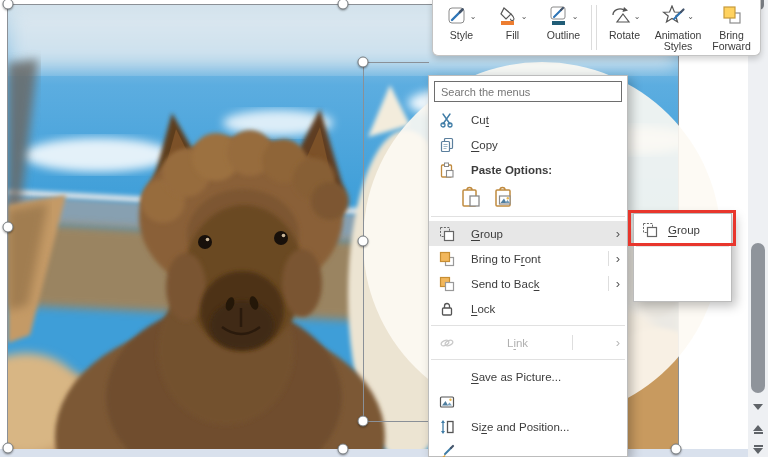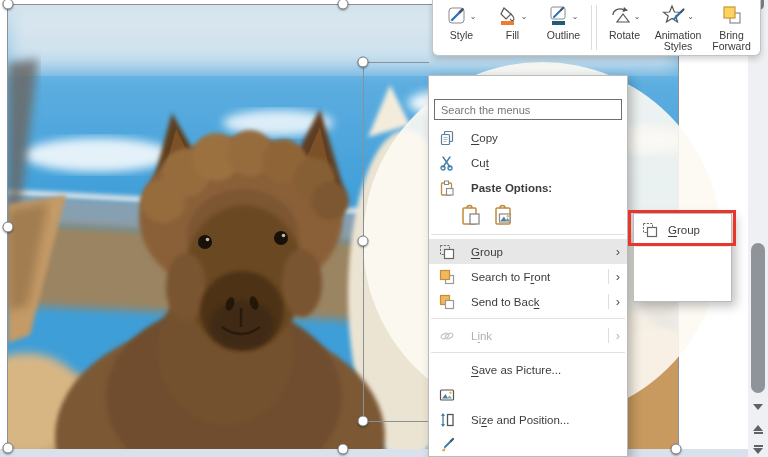--- a/index.html
+++ b/index.html
@@ -37,31 +37,31 @@
                 box-shadow:0 3px 6px rgba(0,0,0,.18);z-index:25;display:flex;align-items:stretch;
                 padding:2px 3px;box-sizing:border-box;}
   .tb{flex:1;display:flex;flex-direction:column;align-items:center;padding-top:2px;
       font-size:10.5px;color:#3b3b3b;line-height:1.1;text-align:center;border-radius:3px;}
   .tb .ticon{height:26px;display:flex;align-items:center;}
   .chev{font-size:8px;color:#555;margin-left:1px;}
   .tdiv{width:1px;background:#dcdcdc;margin:3px 2px;}
   
   .menu{position:absolute;left:428px;top:75px;width:200px;height:382px;background:#fff;
         border:1px solid #bcbcbc;box-shadow:4px 4px 10px rgba(0,0,0,.25);z-index:30;
-        font-size:11.5px;color:#3c3c3c;box-sizing:border-box;padding-top:23px;}
+        font-size:11.5px;color:#3c3c3c;box-sizing:border-box;padding-top:5px;}
   .search{display:block;width:188px;height:21px;margin:0 auto 5px;border:1px solid #6e6e6e;
           padding:0 6px;font-family:"Liberation Sans",sans-serif;font-size:11px;color:#444;
           box-sizing:border-box;outline:none;}
   .search::placeholder{color:#767676;}
   .mi{height:25px;display:flex;align-items:center;padding:0 7px 0 8px;}
   .mi .ic{width:20px;display:flex;justify-content:center;align-items:center;}
   .mi .lbl{margin-left:14px;flex:1;white-space:nowrap;}
   .mi.hl{background:#e7e7e7;}
   .mi.bold .lbl{font-weight:bold;}
-  .mi.disabled{color:#b0b0b0;}
+  .mi.disabled{color:#b0b0b0;gap:36px;}
   .mi.disabled .ic svg{opacity:.45;}
   .arrow-gl{color:#555;font-size:13px;line-height:1;}
   .mi.disabled .arrow-gl{color:#b8b8b8;}
   .vdiv{width:1px;height:15px;background:#dedede;margin-right:7px;}
   .sep{height:1px;background:#e1e1e1;margin:4px 2px;}
   .paste-row{height:30px;display:flex;align-items:center;gap:9px;padding-left:30px;}
   .paste-btn{width:24px;height:24px;display:flex;align-items:center;justify-content:center;border-radius:2px;}
   
   .submenu{position:absolute;left:633px;top:213px;width:99px;height:89px;background:#fff;
            border:1px solid #bcbcbc;box-shadow:4px 4px 10px rgba(0,0,0,.25);z-index:35;
@@ -266,37 +266,37 @@
     <span style="width:50px">Bring Forward</span>
   </div>
 </div>
 
 <div class="menu">
   <input class="search" type="text" placeholder="Search the menus" style="">
 
   <div class="mi">
     <span class="ic">
         <svg width="16" height="16" viewBox="0 0 16 16">
+          <path d="M4,2 L11,12 M11,2 L4,12" stroke="#3f7ca6" stroke-width="1.4" stroke-linecap="round"></path>
+          <circle cx="4" cy="13" r="2" fill="none" stroke="#3f7ca6" stroke-width="1.3"></circle>
+          <circle cx="11" cy="13" r="2" fill="none" stroke="#3f7ca6" stroke-width="1.3"></circle>
+        </svg>
+      </span>
+    <span class="lbl"><span>Cu</span><u>t</u><span></span></span>
+  </div>
+
+  <div class="mi">
+    <span class="ic">
+        <svg width="16" height="16" viewBox="0 0 16 16">
           <rect x="5.5" y="1.5" width="8" height="10" rx="1" fill="#fff" stroke="#5b7f9d" stroke-width="1.2"></rect>
           <rect x="2.5" y="4.5" width="8" height="10" rx="1" fill="#fff" stroke="#5b7f9d" stroke-width="1.2"></rect>
           <path d="M4.5,7.5 h4 M4.5,9.5 h4 M4.5,11.5 h3" stroke="#9db6c8" stroke-width="1"></path>
         </svg>
       </span>
     <span class="lbl"><span></span><u>C</u><span>opy</span></span>
-  </div>
-
-  <div class="mi">
-    <span class="ic">
-        <svg width="16" height="16" viewBox="0 0 16 16">
-          <path d="M4,2 L11,12 M11,2 L4,12" stroke="#3f7ca6" stroke-width="1.4" stroke-linecap="round"></path>
-          <circle cx="4" cy="13" r="2" fill="none" stroke="#3f7ca6" stroke-width="1.3"></circle>
-          <circle cx="11" cy="13" r="2" fill="none" stroke="#3f7ca6" stroke-width="1.3"></circle>
-        </svg>
-      </span>
-    <span class="lbl"><span>Cu</span><u>t</u><span></span></span>
   </div>
 
   <div class="mi bold">
     <span class="ic">
         <svg width="16" height="16" viewBox="0 0 16 16">
           <rect x="2.5" y="3" width="10" height="12" rx="1" fill="#fff" stroke="#c08a3e" stroke-width="1.3"></rect>
           <rect x="5.5" y="1" width="4" height="3.5" fill="#fff" stroke="#8a8a8a" stroke-width="1"></rect>
           <rect x="7.5" y="8.5" width="6.5" height="6.5" fill="#fff" stroke="#8a8a8a" stroke-width="1.1"></rect>
         </svg>
       </span>
@@ -336,37 +336,46 @@
     <span class="arrow-gl">›</span>
   </div>
 
   <div class="mi">
     <span class="ic">
         <svg width="16" height="16" viewBox="0 0 16 16">
           <rect x="6.5" y="6.5" width="8" height="8" fill="#fff" stroke="#999" stroke-width="1.2"></rect>
           <rect x="1.5" y="1.5" width="9" height="9" fill="#f2b75c" stroke="#c78e33" stroke-width="1.2"></rect>
         </svg>
       </span>
-    <span class="lbl"><span>Search to F</span><u>r</u><span>ont</span></span>
+    <span class="lbl"><span>Bring to F</span><u>r</u><span>ont</span></span>
     <span class="vdiv"></span>
     <span class="arrow-gl">›</span>
   </div>
 
   <div class="mi">
     <span class="ic">
         <svg width="16" height="16" viewBox="0 0 16 16">
           <rect x="1.5" y="1.5" width="9" height="9" fill="#f2b75c" stroke="#c78e33" stroke-width="1.2"></rect>
           <rect x="6.5" y="6.5" width="8" height="8" fill="#fff" stroke="#999" stroke-width="1.2"></rect>
         </svg>
       </span>
     <span class="lbl"><span>Send to Bac</span><u>k</u><span></span></span>
     <span class="vdiv"></span>
     <span class="arrow-gl">›</span>
   </div>
 
+  <div class="mi">
+    <span class="ic">
+        <svg width="16" height="16" viewBox="0 0 16 16">
+          <rect x="3.5" y="7" width="9" height="7" rx="1" fill="#fff" stroke="#555" stroke-width="1.3"></rect>
+          <path d="M5.5,7 V5 a2.5,2.5 0 0 1 5,0 V7" fill="none" stroke="#555" stroke-width="1.3"></path>
+        </svg>
+      </span>
+    <span class="lbl"><span></span><u>L</u><span>ock</span></span>
+  </div>
 
   <div class="sep"></div>
 
   <div class="mi disabled">
     <span class="ic">
         <svg width="16" height="16" viewBox="0 0 16 16">
           <ellipse cx="6" cy="8" rx="4" ry="2.4" fill="none" stroke="#888" stroke-width="1.3" transform="rotate(-25 6 8)"></ellipse>
           <ellipse cx="10" cy="8" rx="4" ry="2.4" fill="none" stroke="#888" stroke-width="1.3" transform="rotate(-25 10 8)"></ellipse>
         </svg>
       </span>

